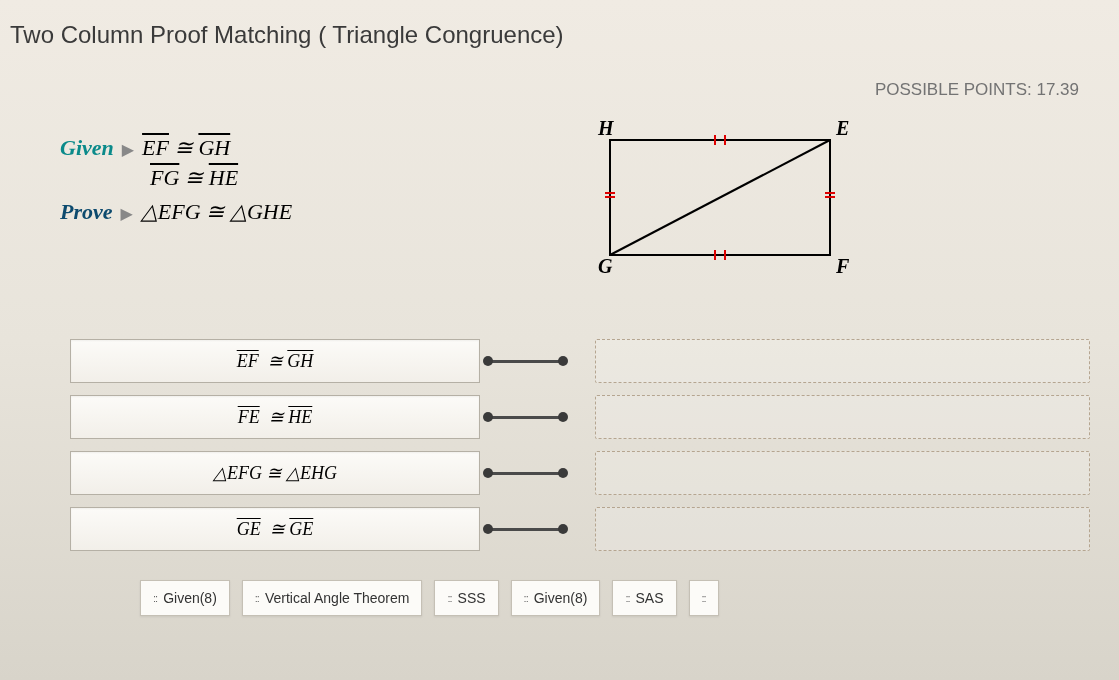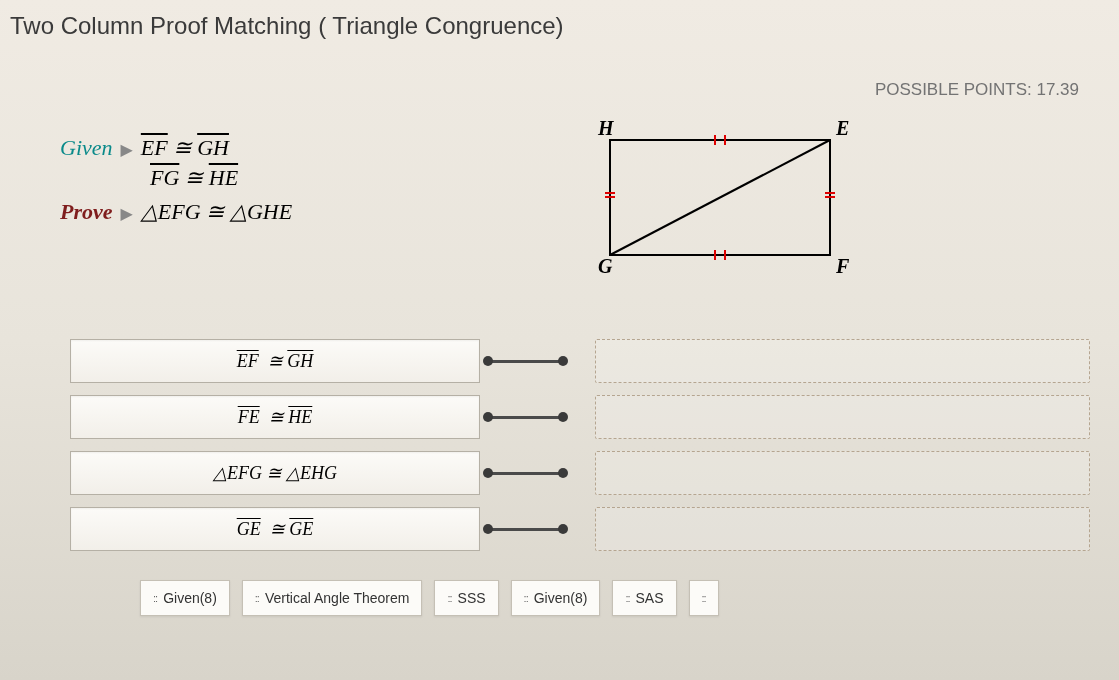--- a/index.html
+++ b/index.html
@@ -6,47 +6,47 @@
     body {
       width: 1119px;
       height: 680px;
       background: linear-gradient(180deg, #f0ebe3 0%, #e8e4db 50%, #d8d4ca 100%);
       font-family: Arial, sans-serif;
       position: relative;
       overflow: hidden;
     }
     .title {
       position: absolute;
-      top: 12px;
+      top: 21px;
       left: 10px;
       font-size: 24px;
       color: #3a3a3a;
       font-weight: 400;
     }
     .points {
       position: absolute;
       top: 80px;
       right: 40px;
       font-size: 17px;
       color: #737373;
     }
     .problem-text {
       position: absolute;
       top: 135px;
       left: 60px;
       font-family: 'Times New Roman', serif;
     }
     .given-label {
       color: #0a8a8a;
-      font-weight: normal;
+      font-weight: bold;
       font-size: 22px;
       font-style: italic;
     }
     .prove-label {
-      color: #7f1d1d;
+      color: #0c4a6e;
       font-weight: bold;
       font-size: 22px;
       font-style: italic;
     }
     .arrow-marker {
       color: #888;
       font-size: 16px;
       margin: 0 8px;
     }
     .math-text {

